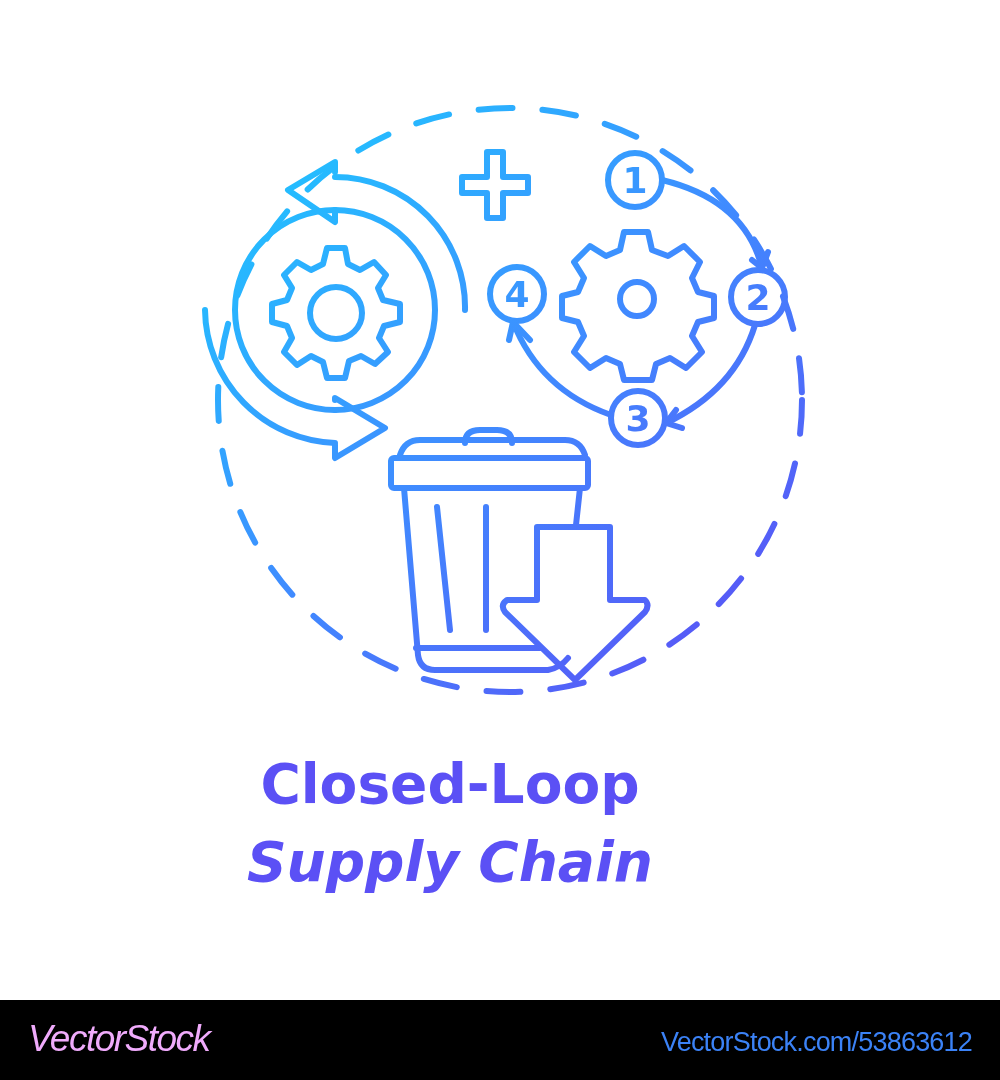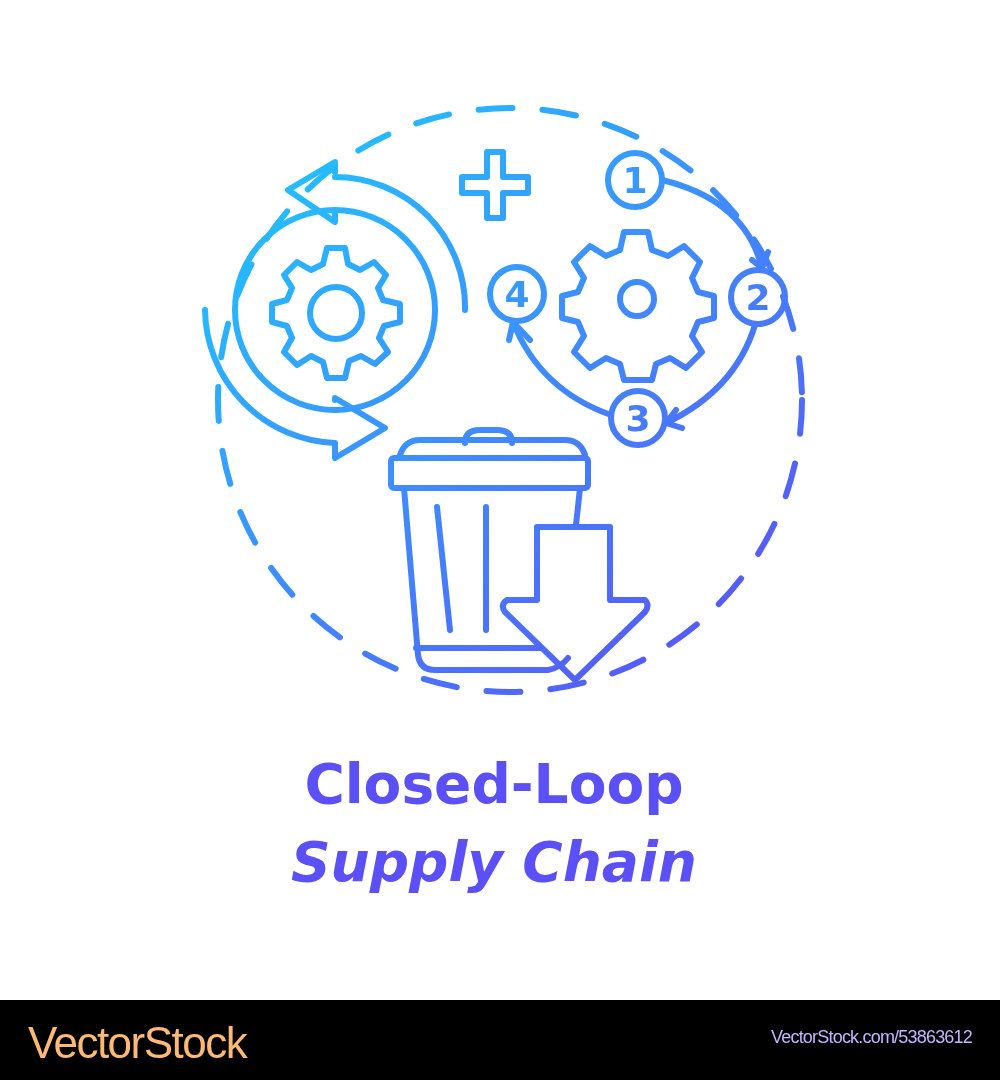--- a/index.html
+++ b/index.html
@@ -7,36 +7,37 @@
       width: 1000px; height: 1080px; background: #ffffff;
       position: relative; overflow: hidden;
       font-family: "DejaVu Sans", sans-serif;
     }
     #illustration {
       position: absolute; left: 0; top: 0; width: 1000px; height: 1000px;
     }
     .title {
       position: absolute; left: 0; width: 900px; text-align: center;
       font-family: "DejaVu Sans", sans-serif; font-weight: bold;
-      color: #5b50f5; font-size: 55px; letter-spacing: 0px; padding-left: 44px;
+      color: #5b50f5; font-size: 55px; letter-spacing: 0px;
     }
     #title-line1 { top: 752px; }
     #title-line2 { top: 830px; font-style: italic; }
     #footer {
       position: absolute; left: 0; top: 1000px; width: 1000px; height: 80px;
       background: #000000;
     }
     #brand {
-      position: absolute; left: 28px; top: 18px; color: #fdba74;
-      font-family: "Liberation Sans", sans-serif; font-size: 44px;
+      position: absolute; left: 28px; top: 18px; color: #f0abfc;
+      font-family: "Liberation Sans", sans-serif; font-size: 37px;
       letter-spacing: -1.5px;
+      font-style: italic;
     }
     #image-ref {
-      position: absolute; right: 28px; top: 27px; color: #c4b5fd;
-      font-family: "Liberation Sans", sans-serif; font-size: 18px;
+      position: absolute; right: 28px; top: 27px; color: #3b82f6;
+      font-family: "Liberation Sans", sans-serif; font-size: 27px;
       letter-spacing: -0.8px;
     }
     svg text { font-family: "DejaVu Sans", sans-serif; }
   </style>
 </head>
 <body>
 
 <svg id="illustration" viewBox="0 0 1000 1000" xmlns="http://www.w3.org/2000/svg">
   <defs>
     <linearGradient id="grad" x1="250" y1="120" x2="750" y2="680" gradientUnits="userSpaceOnUse">

